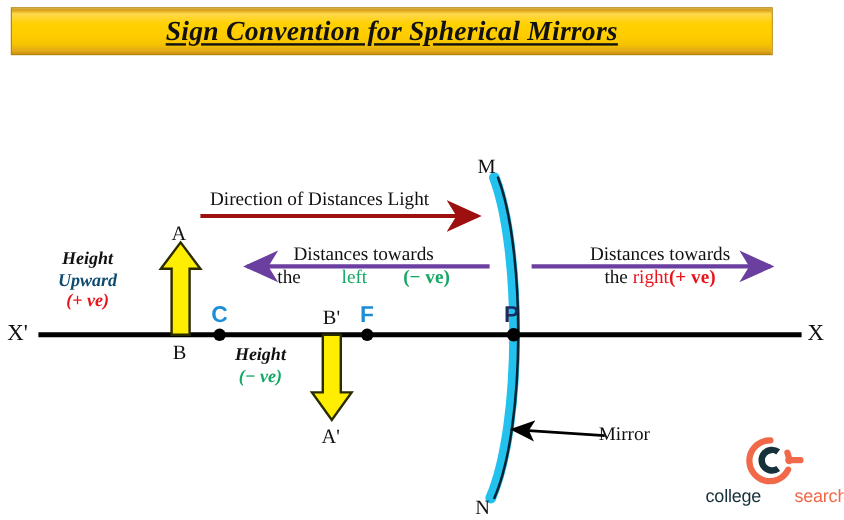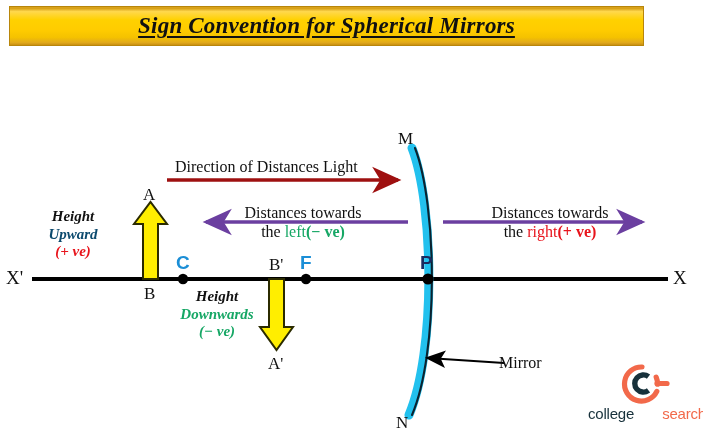--- a/index.html
+++ b/index.html
@@ -98,21 +98,21 @@
     font-style: italic;
     font-weight: bold;
     font-size: 15px;
     color: #16a765;
   }
   .sign-red { font-weight: bold; font-size: 15px; color: #e8141c; font-style: italic; }
   .sign-green { font-weight: bold; font-size: 15px; color: #16a765; font-style: italic; }
 
   .two-line { position: absolute; text-align: center; white-space: nowrap; }
   .two-line .ln { line-height: 1.2; font-size: 16px; color: #111111; }
-  .grn { color: #16a765; }
+  .grn { color: #16a765; margin-left: 30px; }
   .red { color: #e8141c; }
   .bld { font-weight: bold; }
 
   
   #logo {
     position: absolute;
     left: 588px;
     top: 363px;
     width: 108px;
     height: 62px;
@@ -195,21 +195,20 @@
 <div class="lbl lbl-point" style="left:268px; top:355px;">A'</div>
 
 <div class="grp" style="left:18px; top:208px; width:110px;">
   <div class="it-black">Height</div>
   <div class="it-red">Upward</div>
   <div class="sign-red">(+ ve)</div>
 </div>
 
 <div class="grp" style="left:162px; top:288px; width:110px;">
   <div class="it-black">Height</div>
-  <div class="it-green">Downwards</div>
   <div class="sign-green">(− ve)</div>
 </div>
 
 <div class="lbl lbl-arrowtext" style="left:175px; top:159px;">Direction of Distances Light</div>
 
 <div class="two-line" style="left:208px; top:203px; width:190px;">
   <div class="ln">Distances towards</div>
   <div class="ln"><span>the </span><span class="grn">left</span><span class="grn bld">(− ve)</span></div>
 </div>
 

